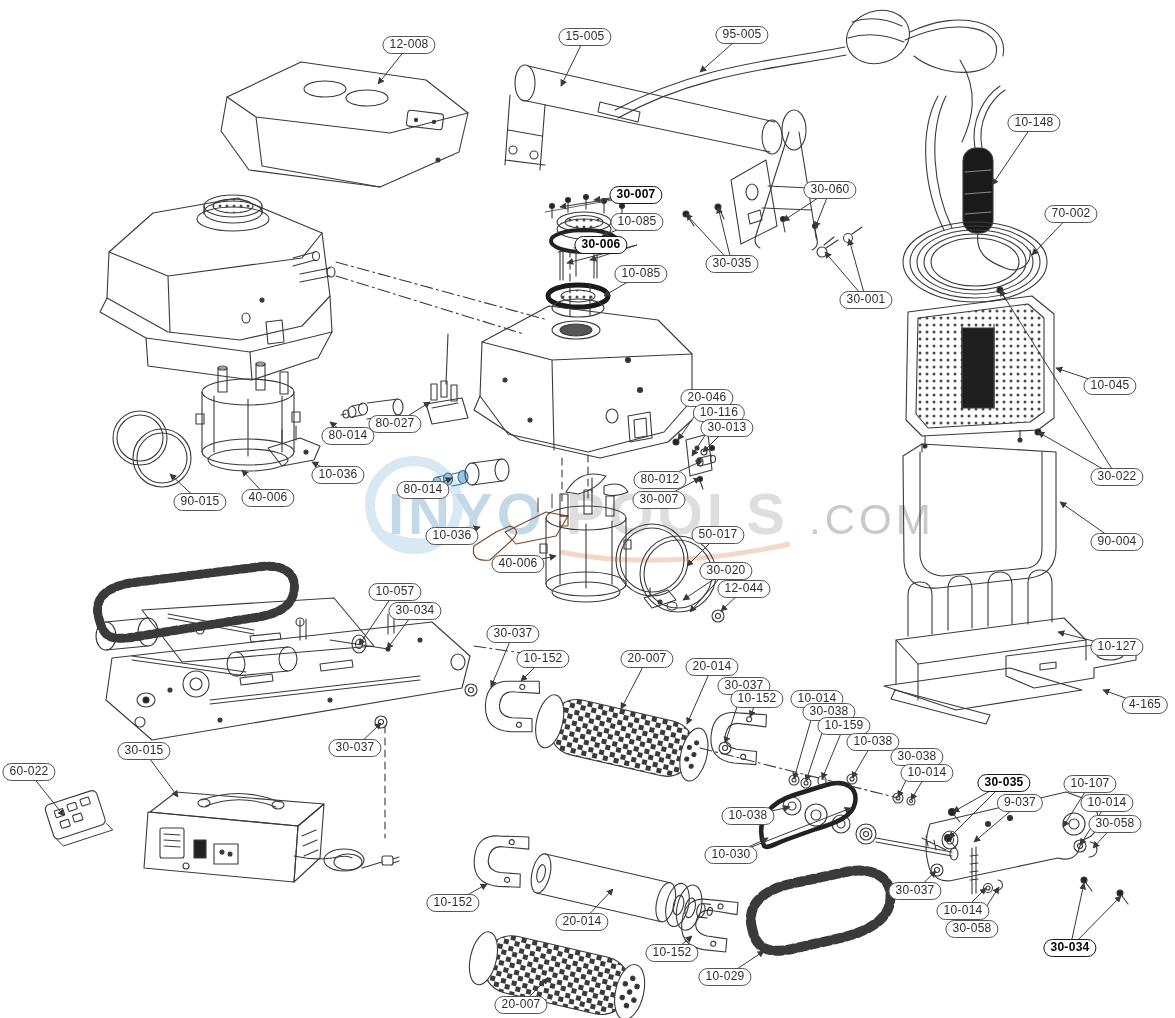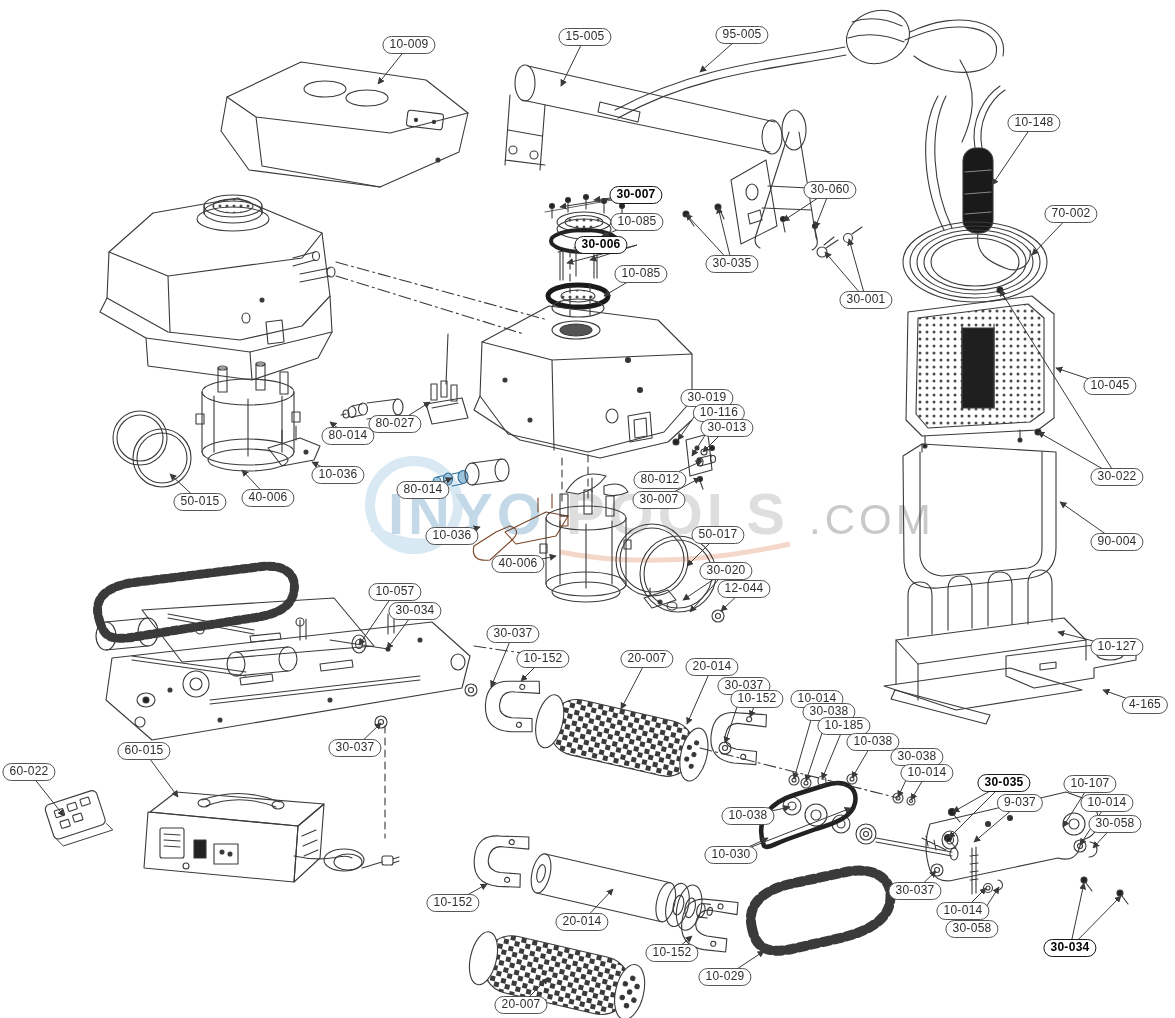--- a/index.html
+++ b/index.html
@@ -562,78 +562,78 @@
     <path class="ld" marker-end="url(#arr)" d="M672,953 L692,936"></path>
     <path class="ld" marker-end="url(#arr)" d="M725,977 L764,951"></path>
     <path class="ld" marker-end="url(#arr)" d="M521,1005 L548,978"></path>
     <path class="ld" marker-end="url(#arr)" d="M963,911 L986,888"></path>
     <path class="ld" marker-end="url(#arr)" d="M972,929 L999,887"></path>
     <path class="ld" marker-end="url(#arr)" d="M1070,948 L1084,883"></path>
     <path class="ld" marker-end="url(#arr)" d="M1070,948 L1121,896"></path>
   </g>
 </svg>
 
-<div class="lbl" style="left:409px;top:45px">10-009</div>
+<div class="lbl" style="left:409px;top:45px">12-008</div>
 <div class="lbl" style="left:585px;top:37px">15-005</div>
 <div class="lbl" style="left:742px;top:35px">95-005</div>
 <div class="lbl" style="left:1034px;top:123px">10-148</div>
 <div class="lbl" style="left:1071px;top:214px">70-002</div>
 <div class="lbl b" style="left:636px;top:195px">30-007</div>
 <div class="lbl" style="left:637px;top:222px">10-085</div>
 <div class="lbl b" style="left:601px;top:245px">30-006</div>
 <div class="lbl" style="left:641px;top:274px">10-085</div>
 <div class="lbl" style="left:732px;top:264px">30-035</div>
 <div class="lbl" style="left:830px;top:190px">30-060</div>
 <div class="lbl" style="left:866px;top:300px">30-001</div>
 <div class="lbl" style="left:1110px;top:386px">10-045</div>
 <div class="lbl" style="left:1117px;top:477px">30-022</div>
 <div class="lbl" style="left:1117px;top:542px">90-004</div>
 <div class="lbl" style="left:1117px;top:647px">10-127</div>
 <div class="lbl" style="left:1145px;top:705px">4-165</div>
 <div class="lbl" style="left:395px;top:424px">80-027</div>
 <div class="lbl" style="left:348px;top:436px">80-014</div>
 <div class="lbl" style="left:338px;top:475px">10-036</div>
 <div class="lbl" style="left:268px;top:498px">40-006</div>
-<div class="lbl" style="left:200px;top:502px">50-015</div>
-<div class="lbl" style="left:707px;top:398px">30-019</div>
+<div class="lbl" style="left:200px;top:502px">90-015</div>
+<div class="lbl" style="left:707px;top:398px">20-046</div>
 <div class="lbl" style="left:719px;top:413px">10-116</div>
 <div class="lbl" style="left:727px;top:428px">30-013</div>
 <div class="lbl" style="left:660px;top:480px">80-012</div>
 <div class="lbl" style="left:659px;top:500px">30-007</div>
 <div class="lbl" style="left:423px;top:490px">80-014</div>
 <div class="lbl" style="left:452px;top:536px">10-036</div>
 <div class="lbl" style="left:518px;top:564px">40-006</div>
 <div class="lbl" style="left:718px;top:535px">50-017</div>
 <div class="lbl" style="left:726px;top:571px">30-020</div>
 <div class="lbl" style="left:744px;top:589px">12-044</div>
 <div class="lbl" style="left:395px;top:592px">10-057</div>
 <div class="lbl" style="left:415px;top:611px">30-034</div>
 <div class="lbl" style="left:513px;top:634px">30-037</div>
 <div class="lbl" style="left:543px;top:659px">10-152</div>
 <div class="lbl" style="left:647px;top:659px">20-007</div>
 <div class="lbl" style="left:712px;top:667px">20-014</div>
 <div class="lbl" style="left:744px;top:686px">30-037</div>
 <div class="lbl" style="left:757px;top:699px">10-152</div>
 <div class="lbl" style="left:817px;top:699px">10-014</div>
 <div class="lbl" style="left:829px;top:712px">30-038</div>
-<div class="lbl" style="left:844px;top:726px">10-185</div>
+<div class="lbl" style="left:844px;top:726px">10-159</div>
 <div class="lbl" style="left:873px;top:742px">10-038</div>
 <div class="lbl" style="left:917px;top:757px">30-038</div>
 <div class="lbl" style="left:927px;top:773px">10-014</div>
 <div class="lbl b" style="left:1004px;top:783px">30-035</div>
 <div class="lbl" style="left:1020px;top:803px">9-037</div>
 <div class="lbl" style="left:1090px;top:784px">10-107</div>
 <div class="lbl" style="left:1107px;top:803px">10-014</div>
 <div class="lbl" style="left:1115px;top:824px">30-058</div>
 <div class="lbl" style="left:748px;top:816px">10-038</div>
 <div class="lbl" style="left:731px;top:855px">10-030</div>
 <div class="lbl" style="left:915px;top:891px">30-037</div>
 <div class="lbl" style="left:355px;top:748px">30-037</div>
 <div class="lbl" style="left:29px;top:772px">60-022</div>
-<div class="lbl" style="left:144px;top:751px">60-015</div>
+<div class="lbl" style="left:144px;top:751px">30-015</div>
 <div class="lbl" style="left:453px;top:903px">10-152</div>
 <div class="lbl" style="left:582px;top:922px">20-014</div>
 <div class="lbl" style="left:672px;top:953px">10-152</div>
 <div class="lbl" style="left:725px;top:977px">10-029</div>
 <div class="lbl" style="left:521px;top:1005px">20-007</div>
 <div class="lbl" style="left:963px;top:911px">10-014</div>
 <div class="lbl" style="left:972px;top:929px">30-058</div>
 <div class="lbl b" style="left:1070px;top:948px">30-034</div>
 
 </div>

